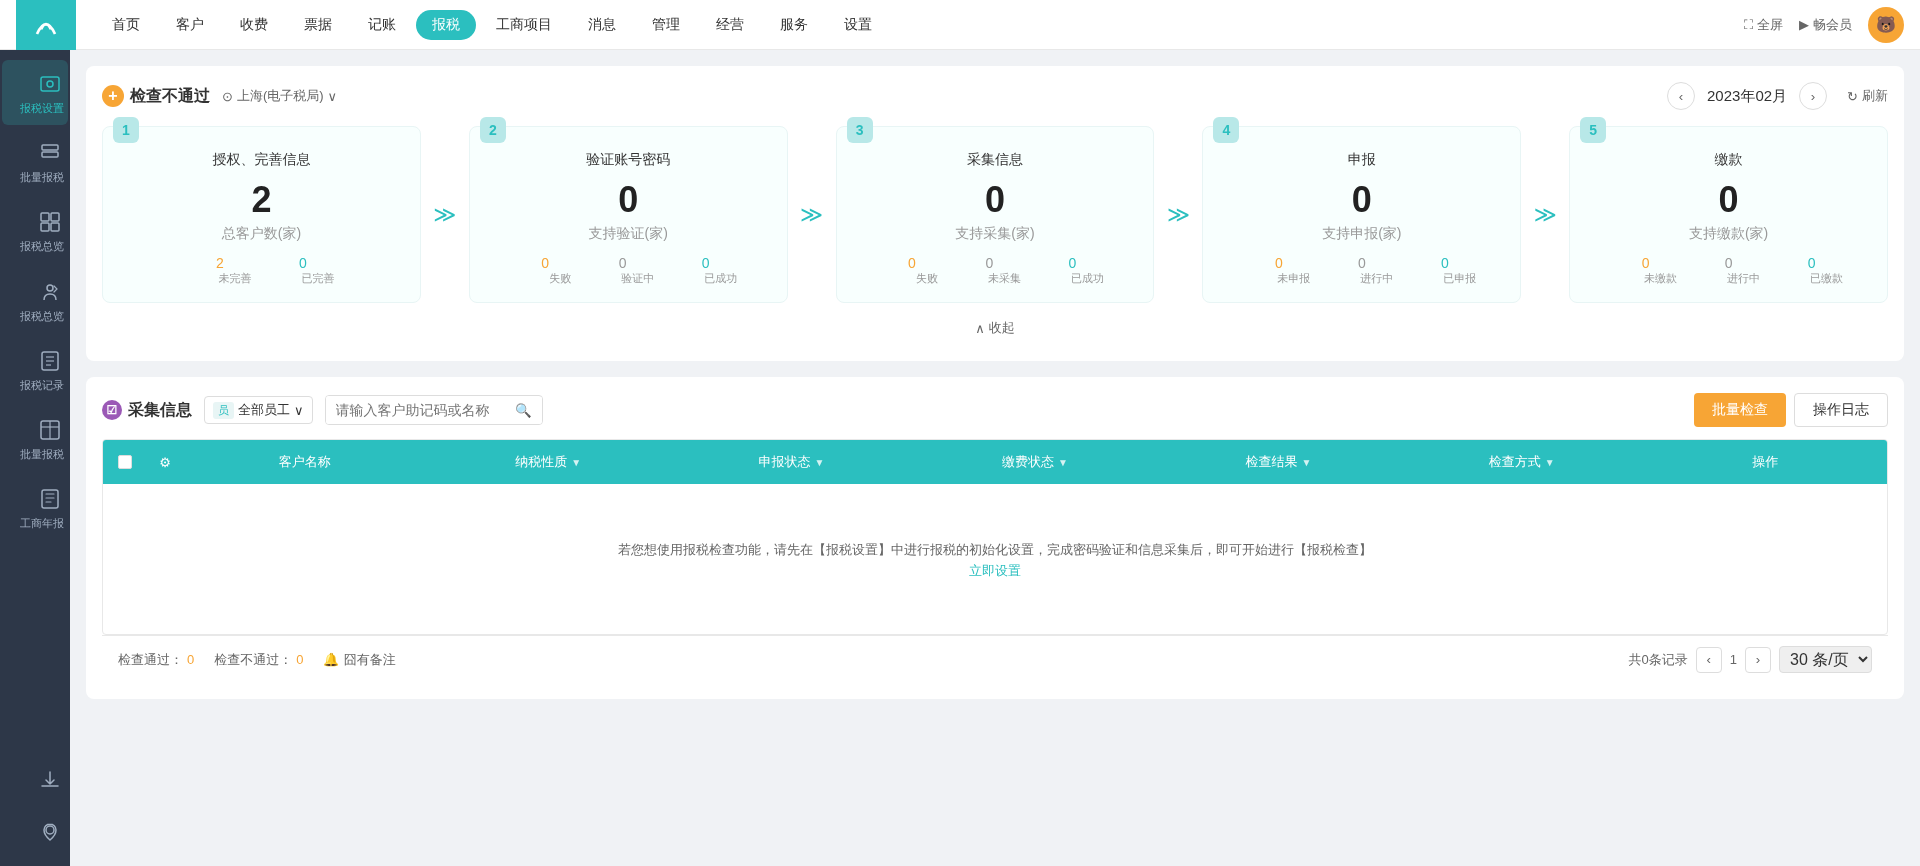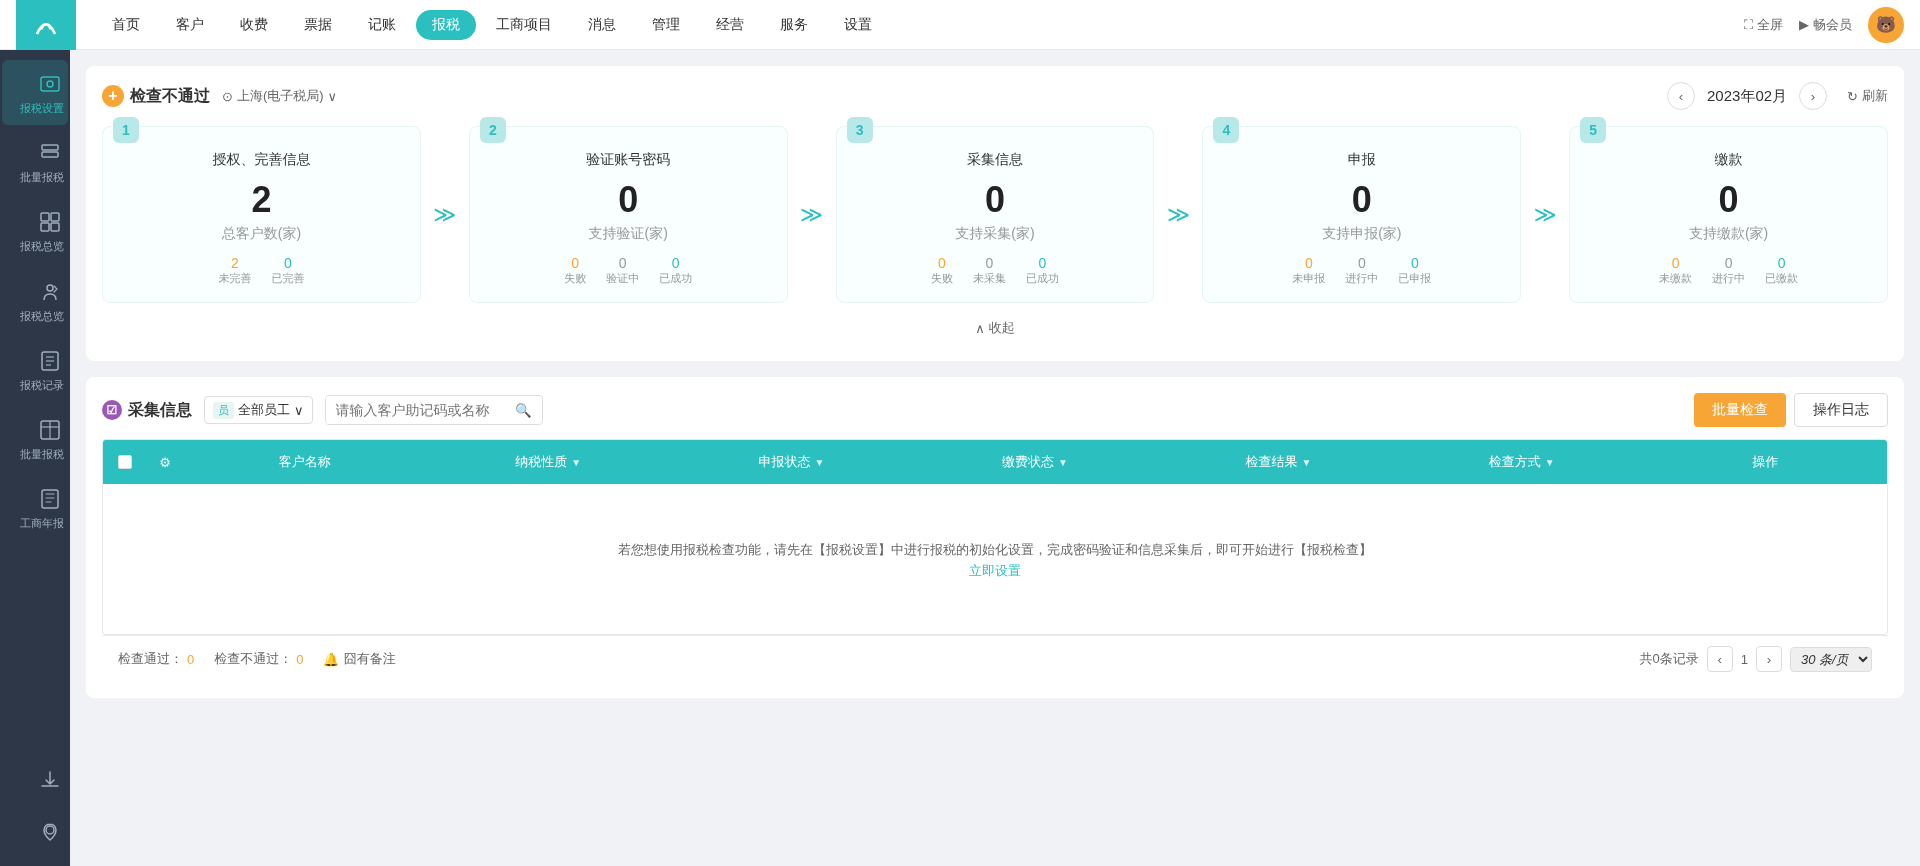--- a/index.html
+++ b/index.html
@@ -208,21 +208,21 @@
       text-align: center; margin-bottom: 12px;
     }
     .card-stats {
       display: flex; justify-content: center; gap: 20px;
     }
     .stat-item { text-align: center; }
     .stat-num { font-size: 14px; }
     .stat-num.orange { color: #f7a535; }
     .stat-num.gray { color: #999; }
     .stat-num.teal { color: #2bbfbf; }
-    .stat-label { font-size: 11px; color: #999; }
+    .stat-label { font-size: 11px; color: #999; margin-left: 30px; }
 
     
     .collapse-bar {
       display: flex; align-items: center; justify-content: center;
       padding: 8px; cursor: pointer; color: #666; font-size: 13px;
       gap: 4px; margin-top: 8px;
     }
 
     
     .check-header {
@@ -355,24 +355,23 @@
       border-radius: 4px;
       background: #fff;
       cursor: pointer;
       display: flex; align-items: center; justify-content: center;
       color: #666;
     }
     .page-size-select {
       border: 1px solid #ddd;
       border-radius: 4px;
       padding: 3px 6px;
-      font-size: 13px;
+      font-size: 16px;
       color: #333;
       cursor: pointer;
-      font-style: italic;
     }
 
     
     .checkbox {
       width: 14px; height: 14px;
       border: 1px solid #ddd;
       border-radius: 2px;
       background: #fff;
     }
   </style>

